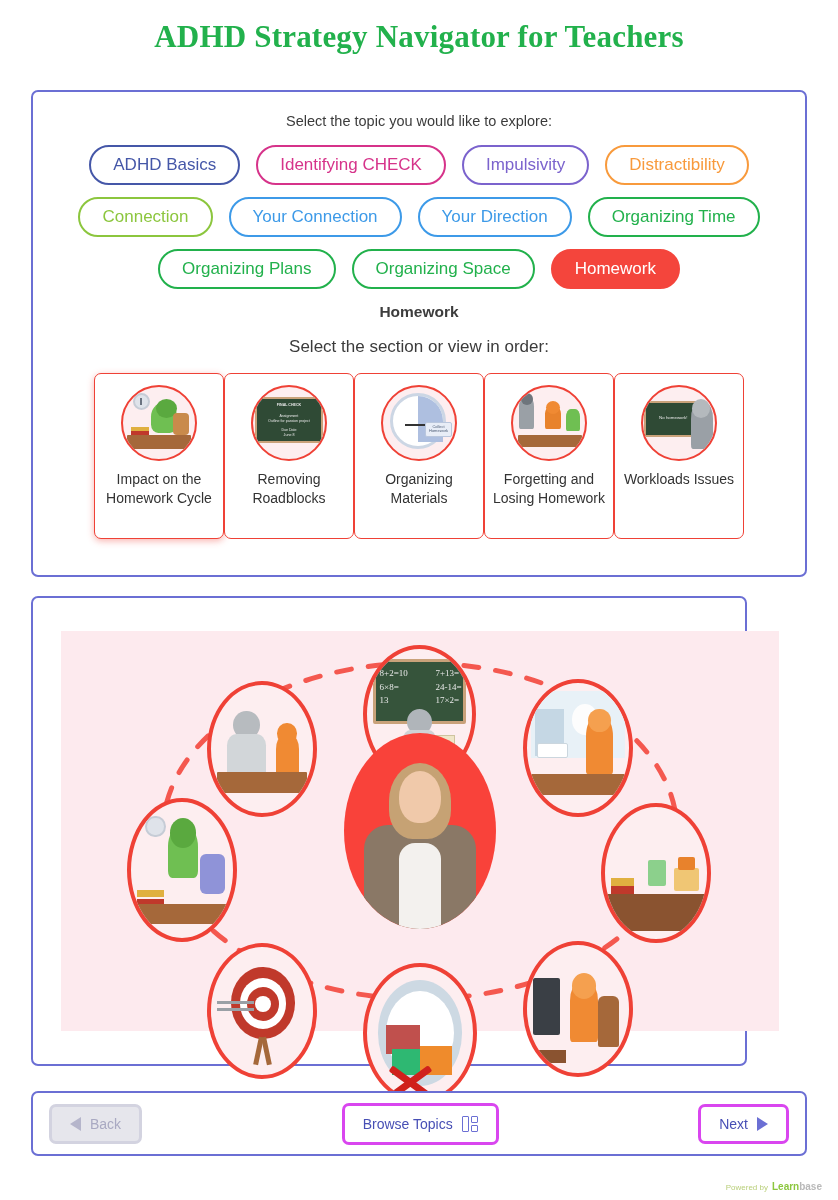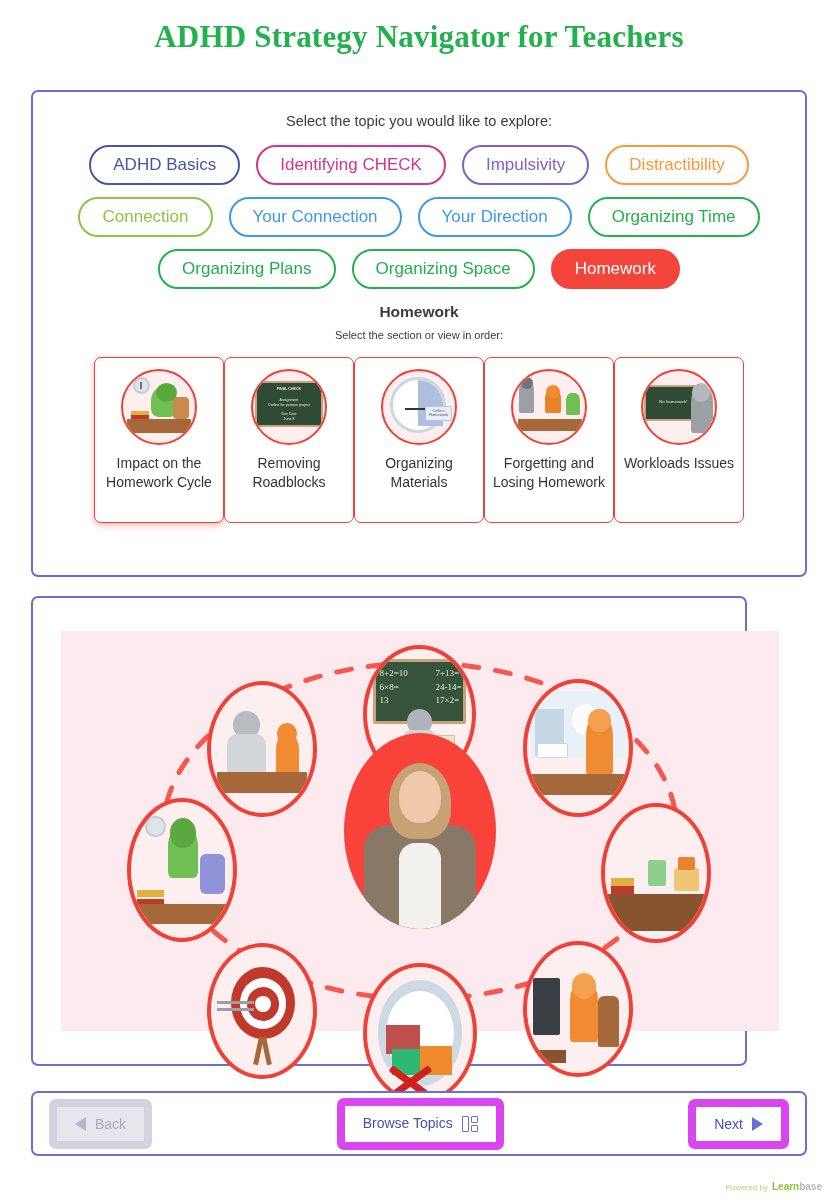--- a/index.html
+++ b/index.html
@@ -65,23 +65,23 @@
   
   .section-head {
     text-align: center;
     margin-top: 14px;
     font-size: 15.5px;
     font-weight: 700;
     color: #3d3d3d;
   }
   .section-sub {
     text-align: center;
-    font-size: 11px;
+    font-size: 17px;
     color: #3b3b3b;
-    margin-top: 8px;
+    margin-top: 16px;
   }
 
   
   .cards {
     display: flex;
     justify-content: center;
     margin-top: 16px;
   }
   .card {
     width: 130px; height: 166px;
@@ -152,27 +152,28 @@
 
   .dashring { position:absolute; inset:0; }
 
   
   .nav-inner {
     position: absolute; inset: 0;
     display: flex; align-items: center;
     padding: 0 16px;
   }
   .btn {
-    border: 8px solid #d946ef;
+    border: 3px solid #d946ef;
     border-radius: 7px;
     background: #fff;
     color: #474fb5;
     font-size: 14px;
     padding: 10px 18px;
     display: inline-flex;
+    align-items: center;
     gap: 9px;
     cursor: pointer;
     line-height: 1;
   }
   .btn-back {
     background: #e6e6ec;
     border-color: #d3d3e0;
     color: #a9a9c2;
     cursor: default;
   }

